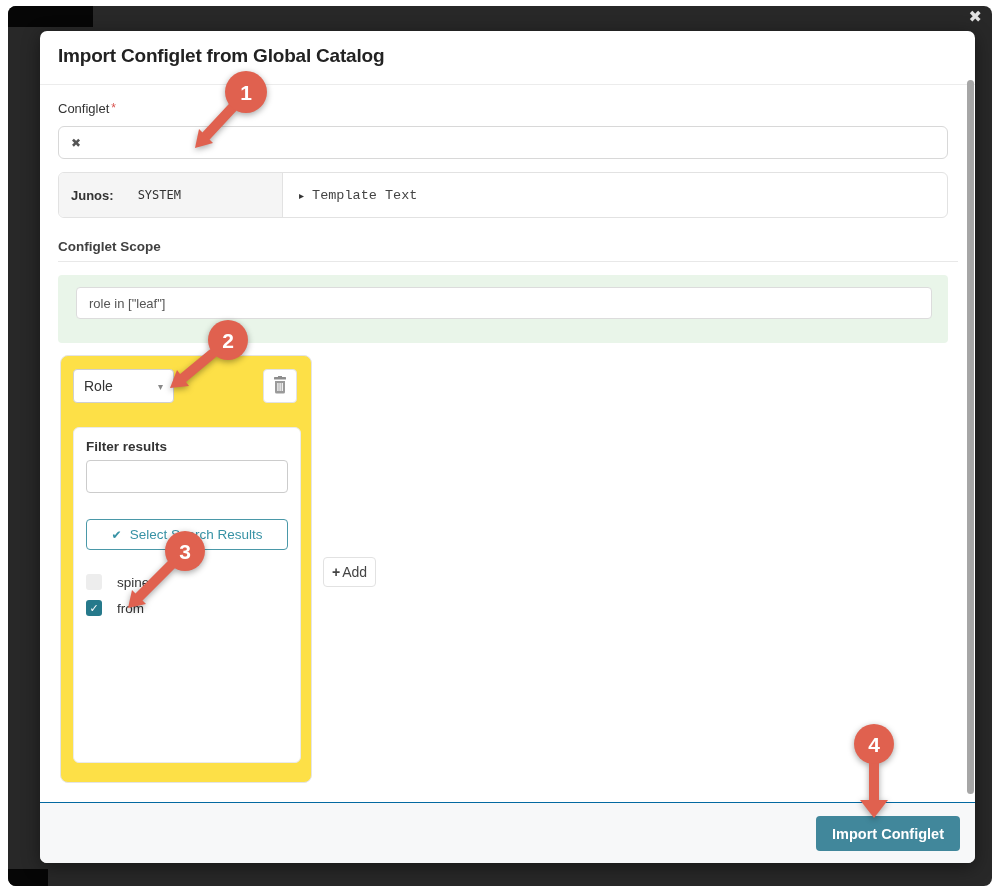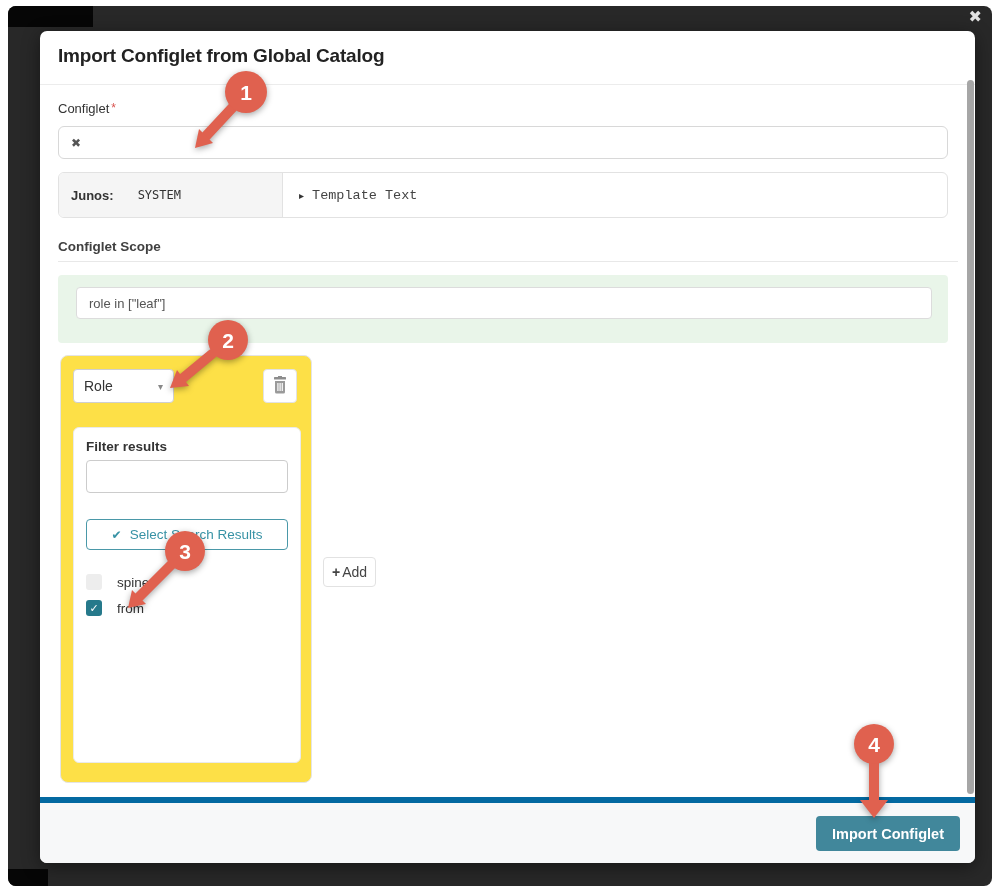--- a/index.html
+++ b/index.html
@@ -119,21 +119,21 @@
     position:absolute;left:283px;top:526px;width:53px;height:30px;box-sizing:border-box;
     border:1px solid #e2e2e2;border-radius:4px;background:#fff;cursor:pointer;
     display:flex;align-items:center;justify-content:center;gap:2px;
     font-family:"Liberation Sans", sans-serif;
   }
   .add-btn .plus{font-size:14px;font-weight:700;color:#444;}
   .add-btn .lbl{font-size:14px;color:#444;}
   
   .modal-footer{
     position:absolute;left:0;right:0;bottom:0;height:60px;background:#f7f8f9;
-    border-top:6px solid #0369a1;border-radius:0 0 7px 7px;
+    border-top:1px solid #0369a1;border-radius:0 0 7px 7px;
   }
   .import-btn{
     position:absolute;right:15px;top:13px;height:35px;padding:0 16px;
     background:#41879b;border:none;border-radius:4px;color:#fff;
     font-size:14.5px;font-weight:700;cursor:pointer;
     font-family:"Liberation Sans", sans-serif;
   }
   
   .scrollbar-thumb{
     position:absolute;right:1px;top:49px;width:7px;height:714px;

